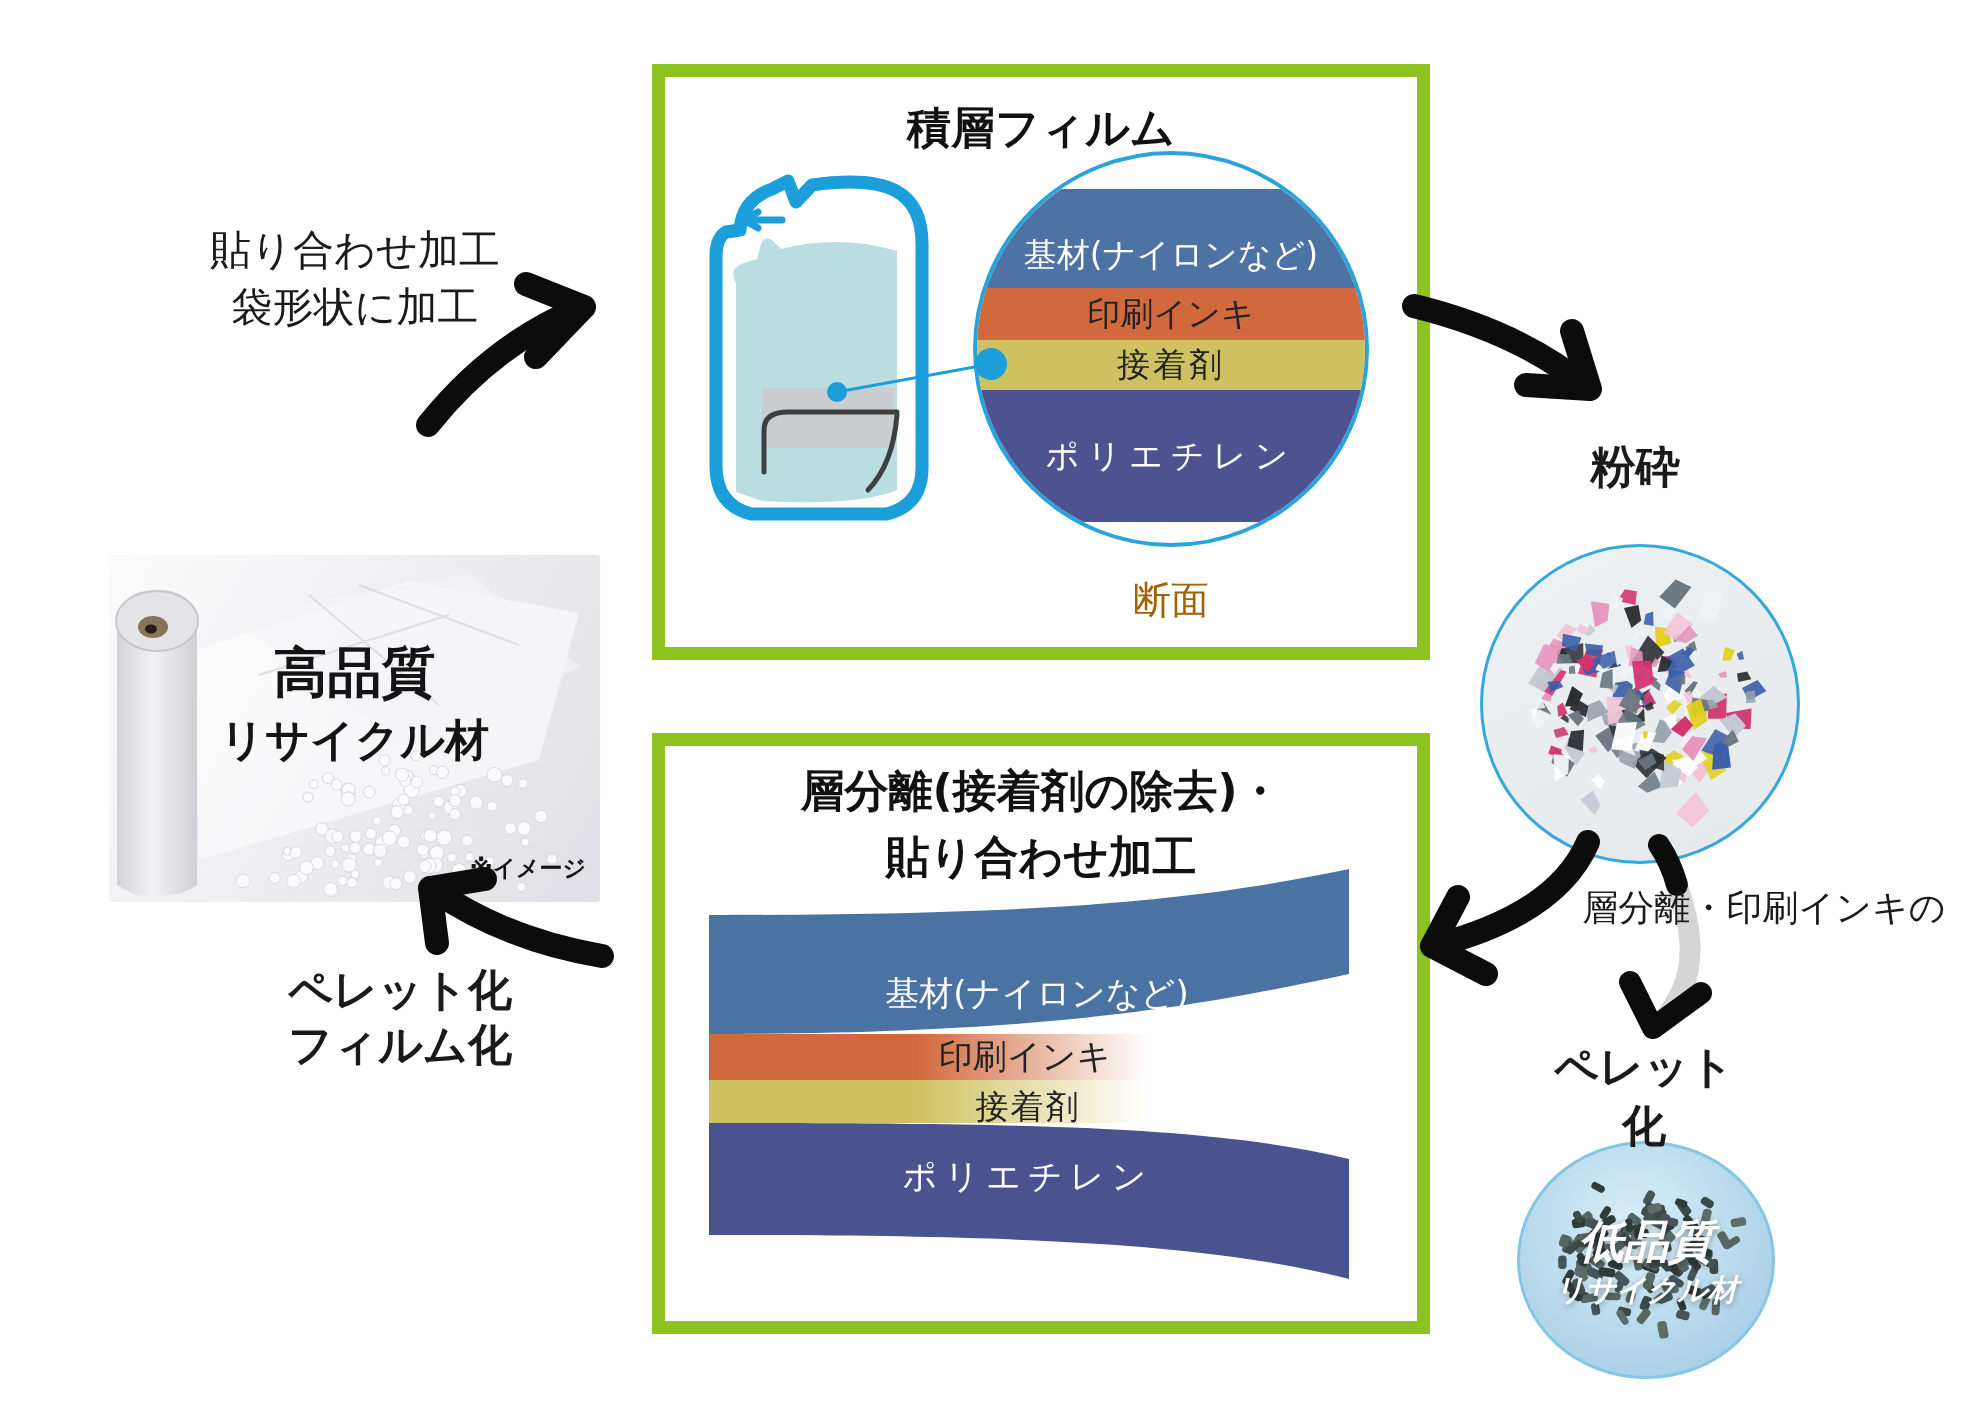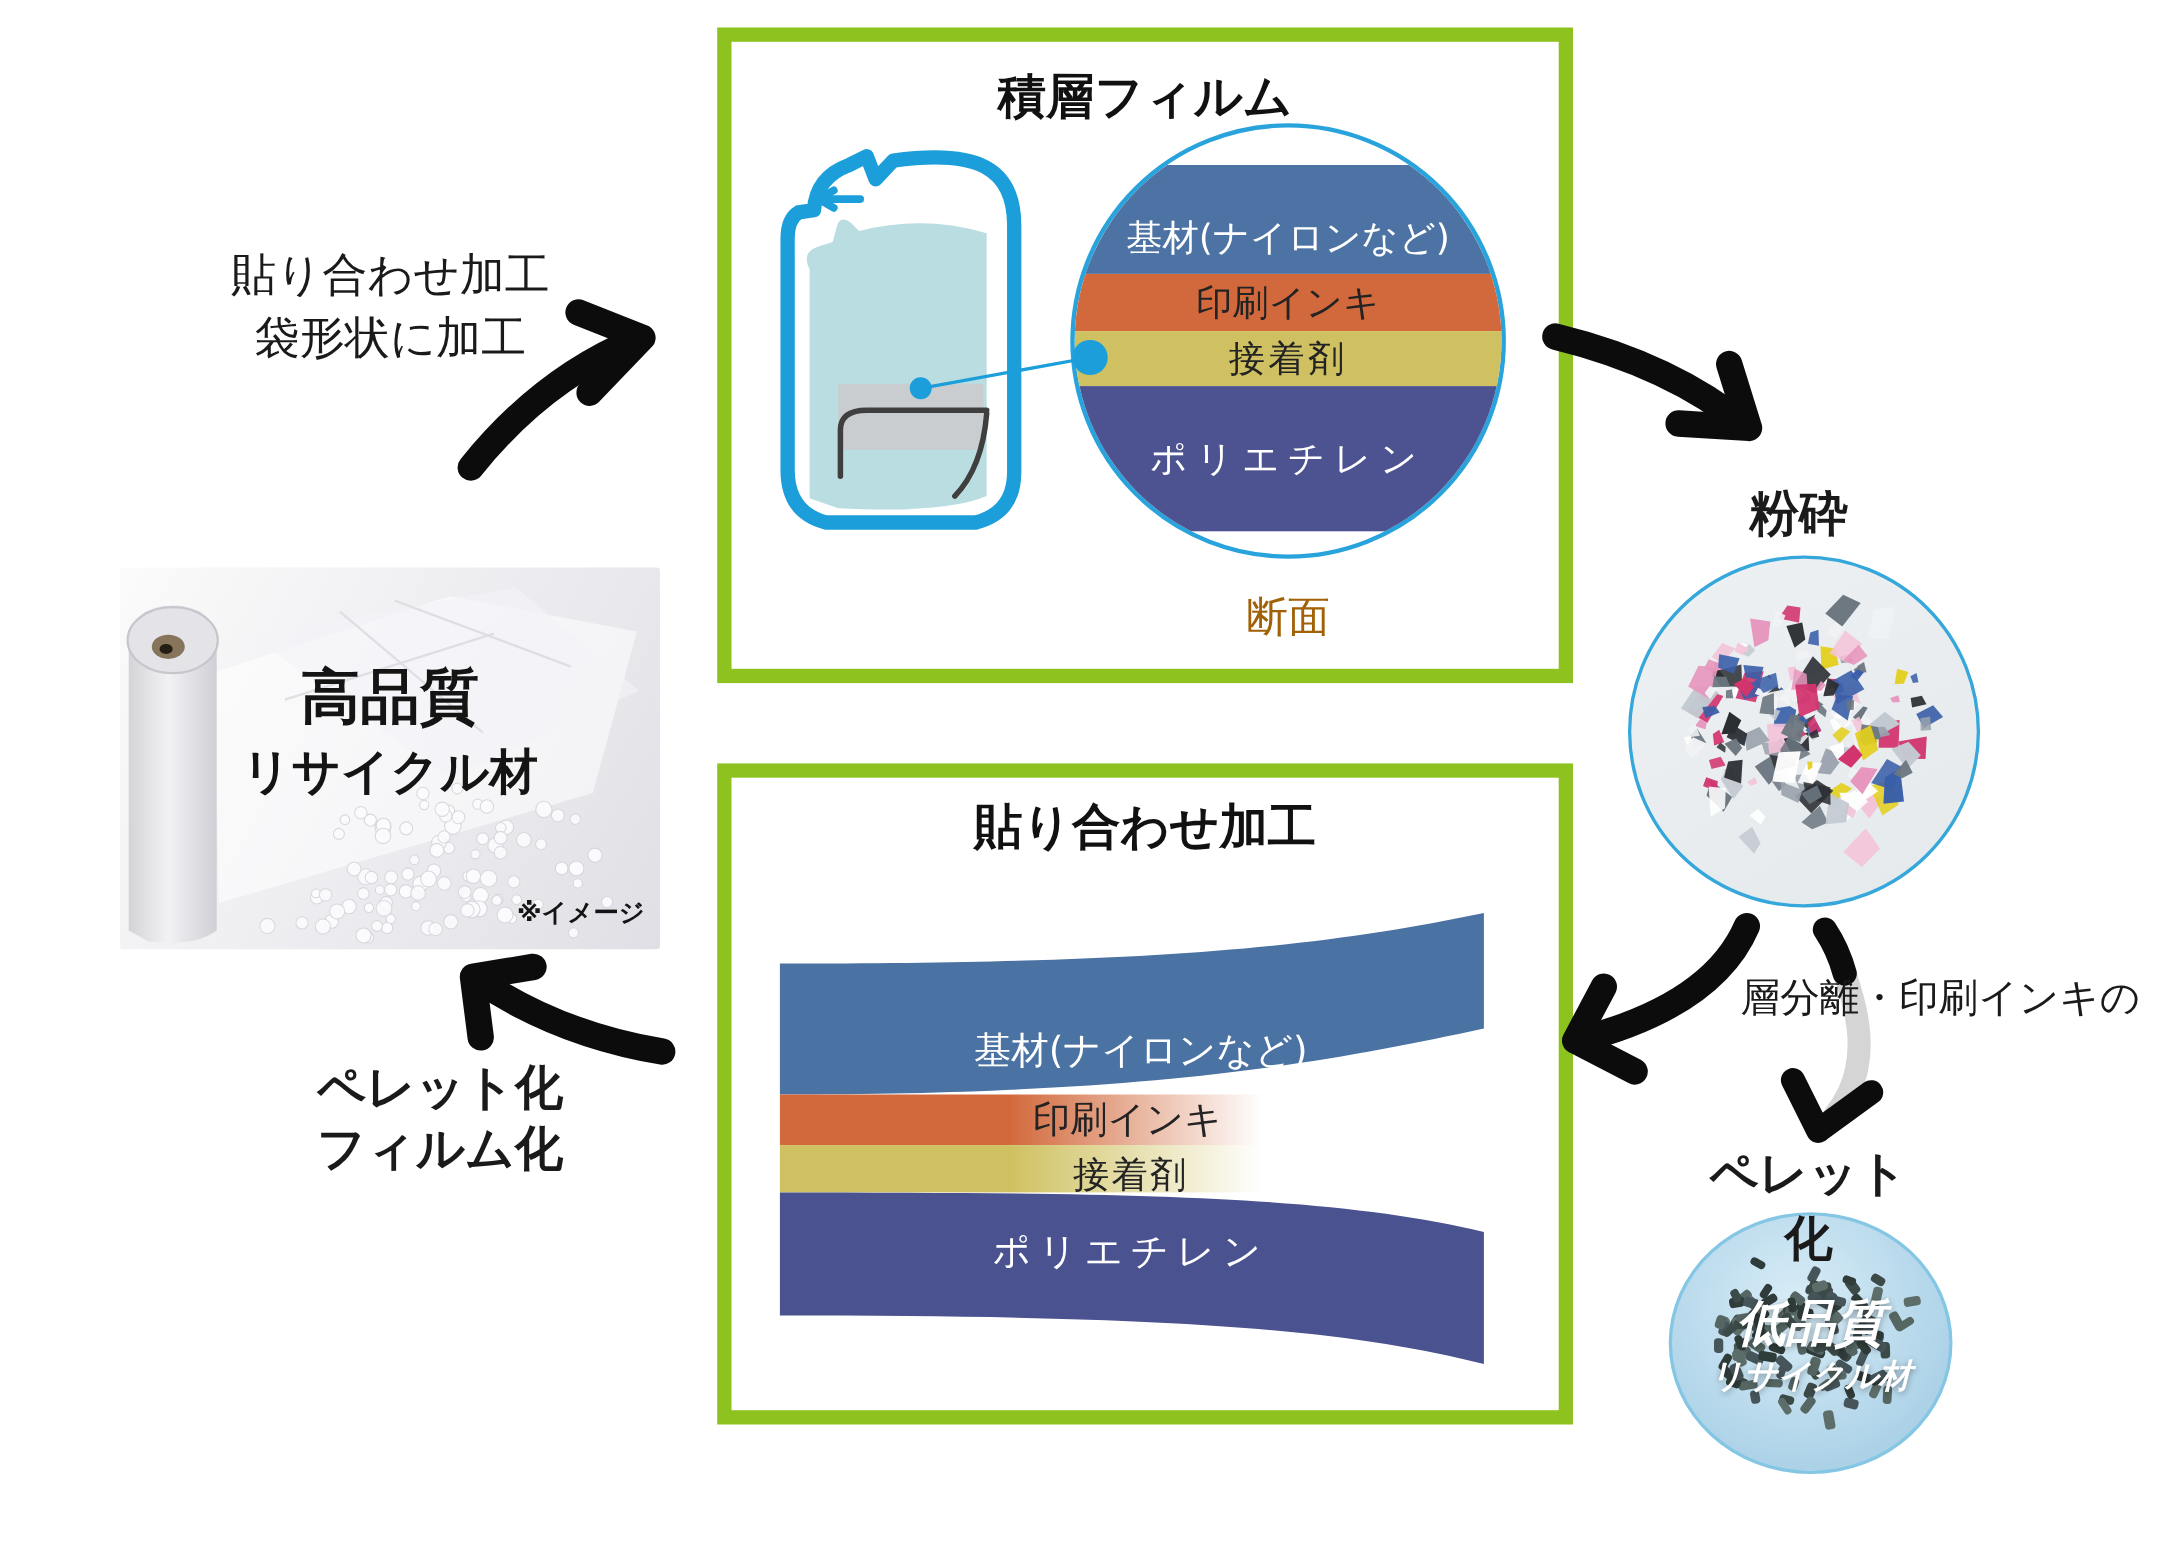--- a/index.html
+++ b/index.html
@@ -28,21 +28,21 @@
   
   .vcircle{position:absolute;border-radius:50%;overflow:hidden;box-sizing:border-box;}
   .vcircle.shred{background:linear-gradient(150deg,#eef1f4,#e4e9ec);border:3px solid #35a7da;}
   .vcircle.pellet{background:radial-gradient(circle at 45% 35%,#d9edf7,#aed3e8 70%,#9bc7df);
                   border:3px solid #84c6e4;}
   .vcircle .vtxt{position:absolute;left:0;width:100%;text-align:center;color:#fff;font-weight:800;
                  text-shadow:0 2px 6px rgba(0,0,0,.35);z-index:3;}
   svg{display:block;}
   .layersvg text{font-family:"DejaVu Sans",sans-serif;}
   .arrowsvg{position:absolute;left:0;top:0;z-index:6;pointer-events:none;}
-  .z2{z-index:2;}
+  .z2{z-index:2;margin-top:39px;}
 </style>
 </head>
 <body>
 
 <div class="canvas">
 
   <div class="pbox z2" style="left:652px;top:25px;width:752px;height:570px;">
     <div class="inner">
       <div class="boxtitle" style="top:18px;">積層フィルム</div>
 
@@ -83,20 +83,21 @@
         <line x1="172" y1="315" x2="326" y2="287" stroke="#1b9ed9" stroke-width="3"></line>
         <circle cx="172" cy="315" r="10" fill="#1b9ed9"></circle>
         <circle cx="326" cy="287" r="16" fill="#1b9ed9"></circle>
       </svg>
     </div>
   </div>
 
   <div class="pbox z2" style="left:652px;top:694px;width:752px;height:575px;">
     <div class="inner">
       <div class="boxtitle" style="top:12px;">
+        <div>層分離(接着剤の除去)・</div>
         <div>貼り合わせ加工</div>
       </div>
 
       <svg class="abs layersvg" style="left:30px;top:113px;" width="680" height="430" viewBox="0 0 680 430">
         <defs>
           <linearGradient id="gradOrange" x1="0" y1="0" x2="1" y2="0">
             <stop offset="0" stop-color="#d2693c"></stop>
             <stop offset="0.45" stop-color="#d2693c"></stop>
             <stop offset="0.95" stop-color="#d2693c" stop-opacity="0"></stop>
           </linearGradient>

